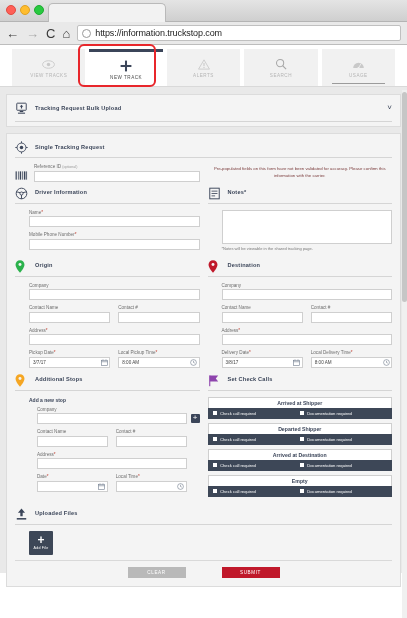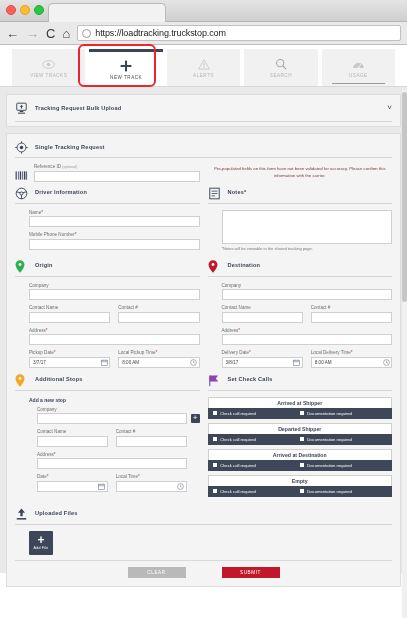--- a/index.html
+++ b/index.html
@@ -177,21 +177,21 @@
     </div>
     <div class="tab"></div>
   </div>
   <div class="toolbar">
     <span class="navbtn">←</span>
     <span class="navbtn dim">→</span>
     <span class="navbtn">C</span>
     <span class="navbtn">⌂</span>
     <div class="urlbar">
       <span class="url-ico"></span>
-      <span class="url-text">https://loadtracking.truckstop.com</span>
+      <span class="url-text">https://information.truckstop.com</span>
     </div>
   </div>
 </div>
 
 <div class="appnav">
 
   <div class="navtab">
     <span class="nicon">
       <svg width="13" height="9" viewBox="0 0 24 16">
           <ellipse cx="12" cy="8" rx="11" ry="7" fill="none" stroke="#c9c9c9" stroke-width="1.6"></ellipse>

